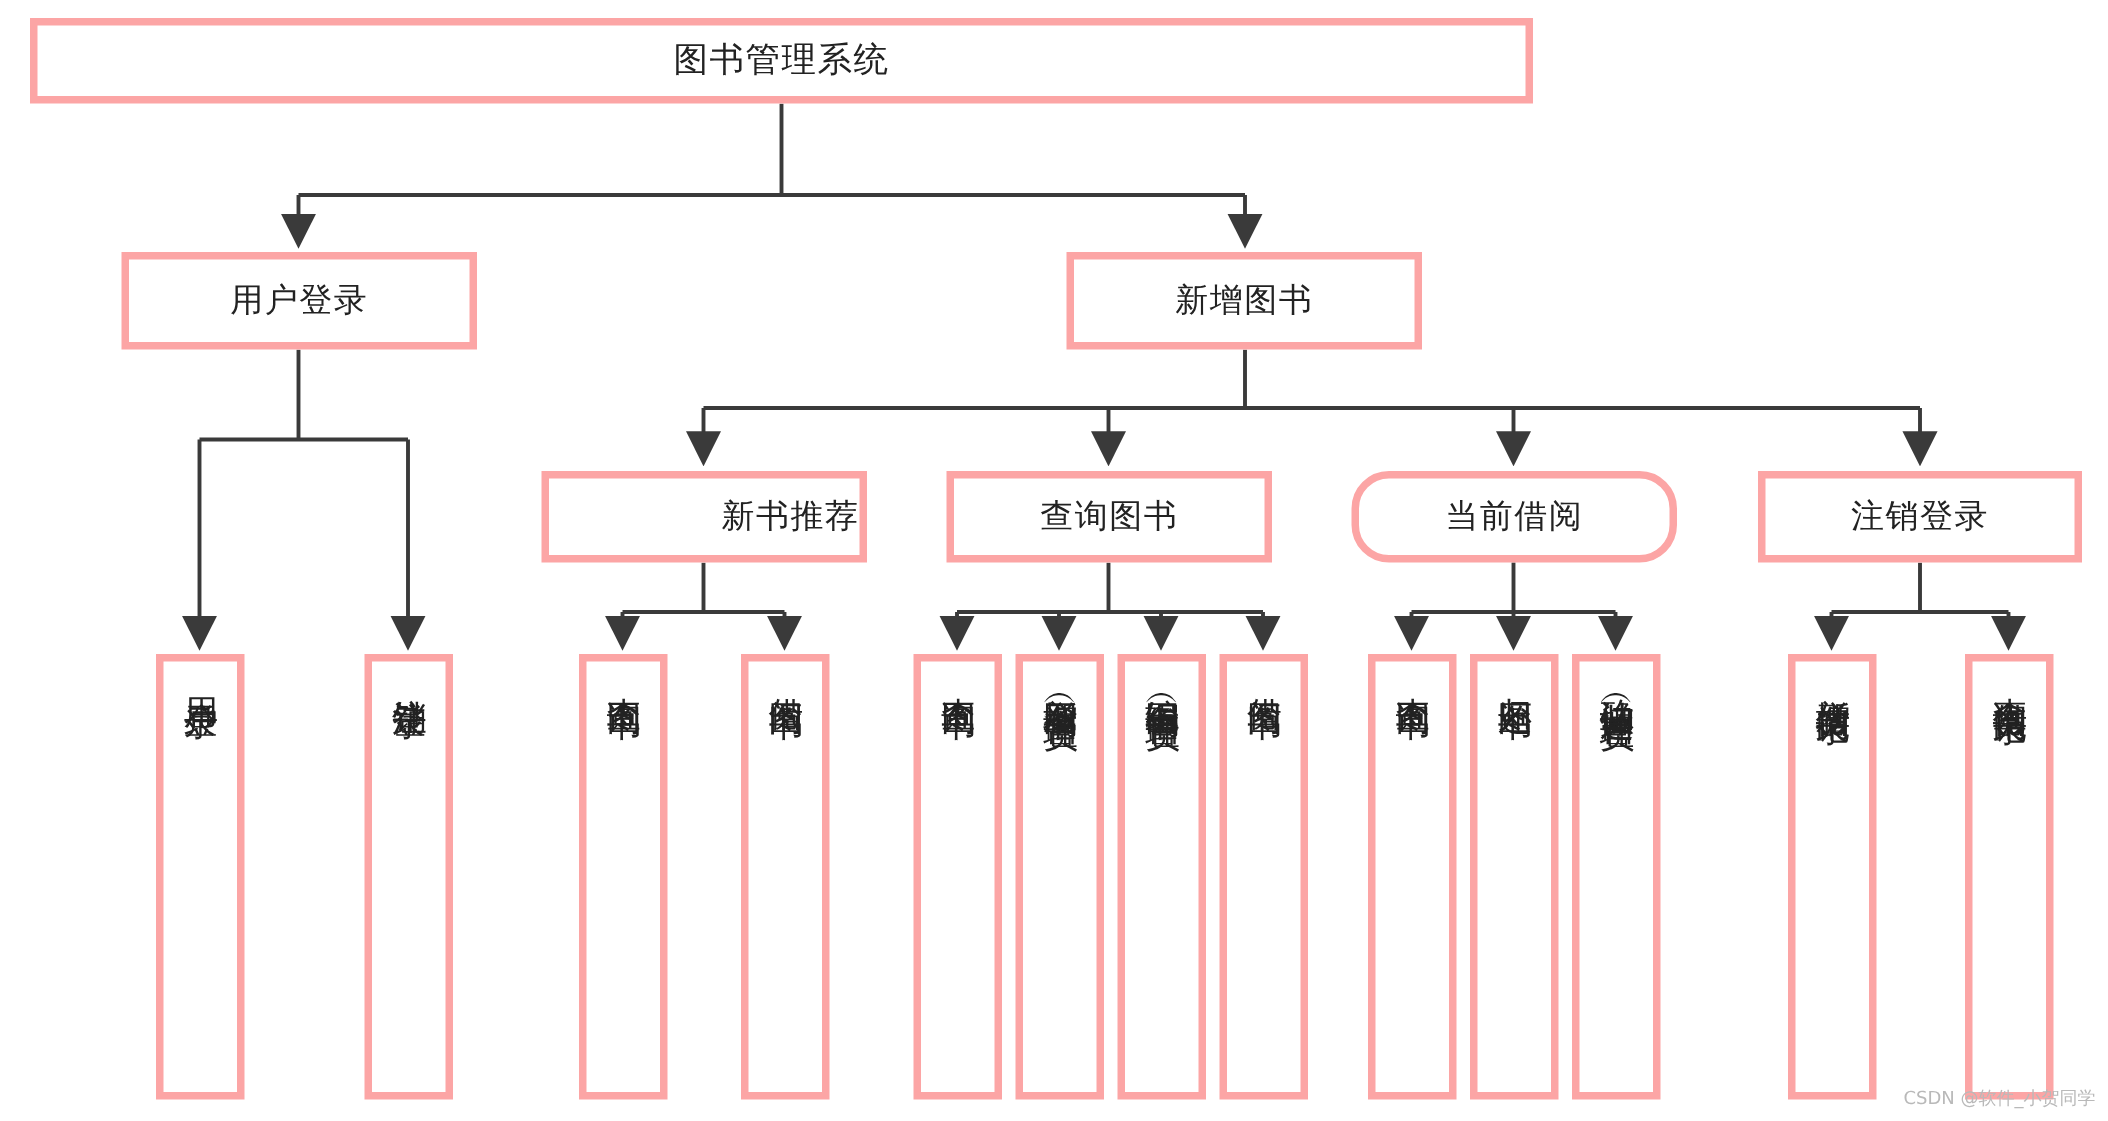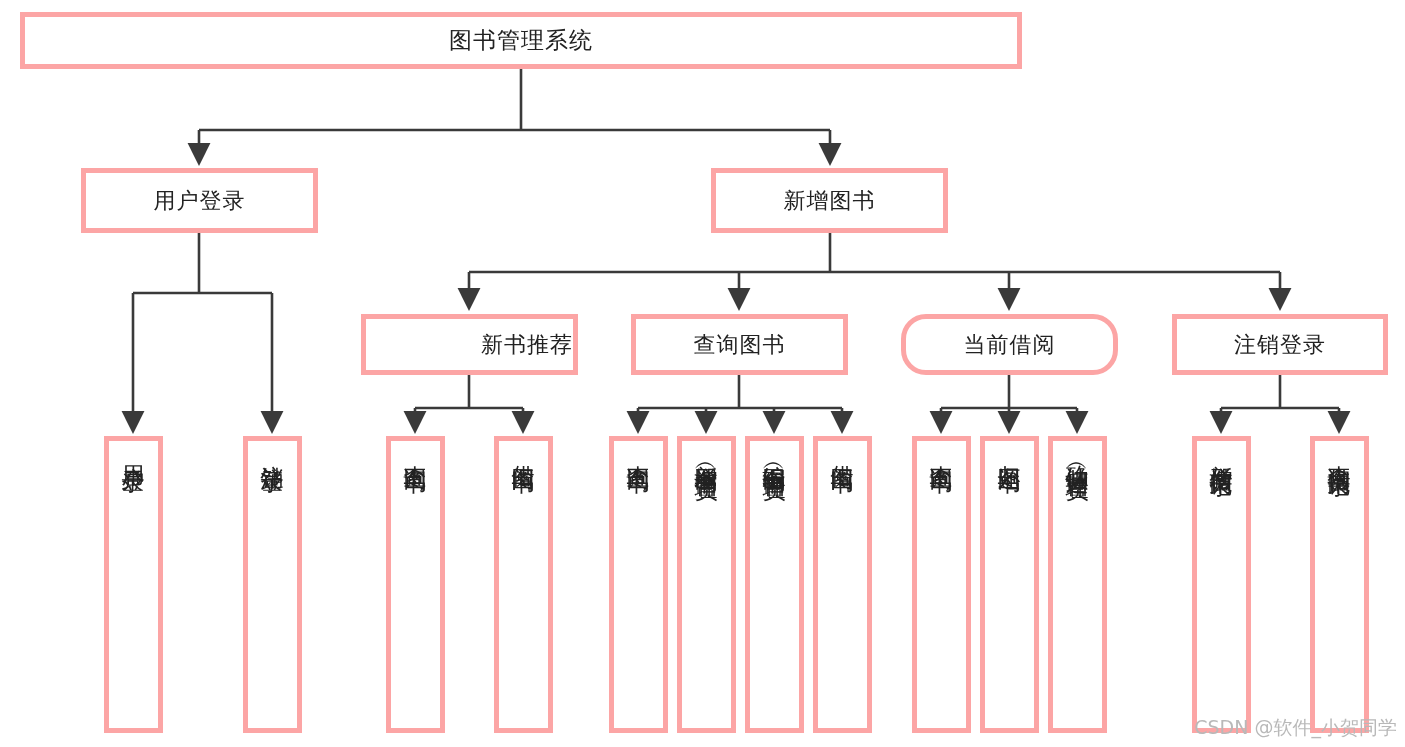--- a/index.html
+++ b/index.html
@@ -58,21 +58,21 @@
     letter-spacing: 2px;
     white-space: nowrap;
   }
   .node.root .node-label {
     font-size: 23px;
   }
   #watermark {
     position: absolute;
     right: 8px;
     bottom: 6px;
-    font-size: 19px;
+    font-size: 12px;
     color: #b9b9b9;
     white-space: nowrap;
     user-select: none;
   }
 </style>
 </head>
 <body>
 
 <div id="diagram-root">
 

